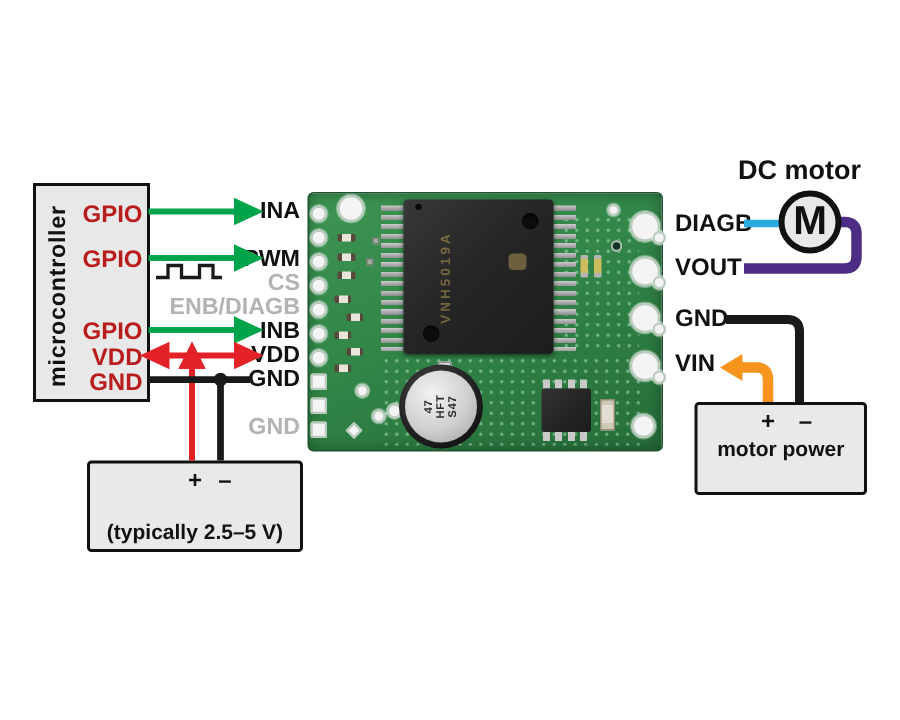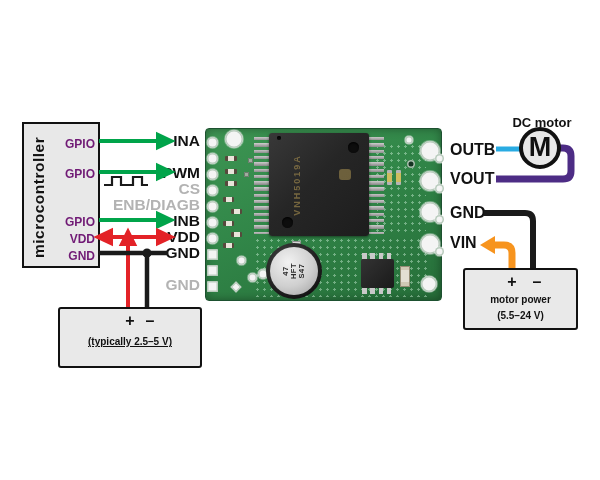--- a/index.html
+++ b/index.html
@@ -9,27 +9,27 @@
   .lbl{position:absolute;font-weight:bold;color:#111;white-space:nowrap;}
   .pinL{height:18px;line-height:18px;font-size:15.5px;width:140px;left:60px;text-align:right;}
   .pinL.dim{color:#b3b3b3;}
   .pinR{height:20px;line-height:20px;font-size:16px;left:450px;text-align:left;}
   
   .mcu{left:22px;top:122px;width:78px;height:146px;background:#e8e8e8;border:2.5px solid #111;box-sizing:border-box;z-index:2;}
   .mcu-title{position:absolute;left:6px;top:10px;height:126px;width:20px;
              writing-mode:vertical-rl;transform:rotate(180deg);
              font-weight:bold;font-size:15.5px;color:#111;text-align:center;letter-spacing:.5px;}
   .mcu-pin{position:absolute;right:3px;width:60px;height:18px;line-height:18px;
-           font-weight:bold;font-size:12px;color:#701a75;text-align:right;}
+           font-weight:bold;font-size:16px;color:#b91c1c;text-align:right;}
   
   .pbox{background:#e9e9e9;border:2.5px solid #111;box-sizing:border-box;border-radius:3px;z-index:2;}
   .pbox .sign{position:absolute;top:3px;width:18px;height:17px;line-height:17px;
               font-weight:bold;font-size:16px;color:#111;text-align:center;}
   .pbox .line{position:absolute;left:0;width:100%;height:17px;line-height:17px;
-              font-weight:bold;font-size:10px;color:#111;text-align:center;}
+              font-weight:bold;font-size:14px;color:#111;text-align:center;}
   
   .motor-circle{left:519px;top:127px;width:42px;height:42px;border-radius:50%;
                 background:#e8e8e8;border:4px solid #111;box-sizing:border-box;z-index:6;}
   .motor-m{position:absolute;left:0;top:0;width:34px;height:34px;line-height:33px;text-align:center;
            font-weight:bold;font-size:27px;color:#111;}
   
   .pcb{left:205px;top:128px;width:237px;height:173px;border-radius:4px;z-index:3;
        background:linear-gradient(155deg,#3d9553 0%,#318648 45%,#266e39 100%);
        border:1px solid #1d5130;box-sizing:border-box;box-shadow:inset 0 0 10px rgba(0,0,0,.35);}
   .pcb .dots{position:absolute;background-image:radial-gradient(circle,rgba(225,255,235,.40) 1px,transparent 1.4px);
@@ -60,21 +60,21 @@
   .led{position:absolute;width:5px;height:15px;border-radius:1px;
        background:linear-gradient(180deg,#b5b5b5 0 3px,#cdbd5f 3px 12px,#b5b5b5 12px);}
   .tanc{position:absolute;left:194px;top:137px;width:10px;height:21px;border-radius:1px;
         background:linear-gradient(180deg,#cfc8b4 0 4px,#e3ded2 4px 16px,#cfc8b4 16px);box-shadow:inset 0 0 0 1px #948c74;}
   .diamond{position:absolute;left:26px;top:154px;width:8px;height:8px;background:#f4f4f4;transform:rotate(45deg);
            box-shadow:inset 0 0 0 1.5px #b9cbbd;}
   .pad{position:absolute;background:#d6d6d6;border-radius:1px;box-shadow:inset 0 0 0 1px #8f8f8f;}
   .via-dark{position:absolute;left:201px;top:31px;width:8px;height:8px;border-radius:50%;
             background:#153322;box-shadow:inset 0 0 0 1.5px #a9c3ae;}
   svg.wires{position:absolute;left:0;top:0;z-index:5;}
-  .dcm-label{left:492px;top:113px;width:100px;text-align:center;font-size:13px;height:20px;line-height:20px;}
+  .dcm-label{left:492px;top:103px;width:100px;text-align:left;font-size:18px;height:20px;line-height:20px;}
 </style>
 </head>
 <body>
 
 <div class="canvas">
 
   <div class="abs mcu">
     <div class="mcu-title">microcontroller</div>
     <div class="mcu-pin" style="top:11px;">GPIO</div>
     <div class="mcu-pin" style="top:41px;">GPIO</div>
@@ -85,41 +85,40 @@
 
   <div class="lbl pinL" style="top:132px;">INA</div>
   <div class="lbl pinL" style="top:164px;">PWM</div>
   <div class="lbl pinL dim" style="top:180px;">CS</div>
   <div class="lbl pinL dim" style="top:196px;">ENB/DIAGB</div>
   <div class="lbl pinL" style="top:212px;">INB</div>
   <div class="lbl pinL" style="top:228px;">VDD</div>
   <div class="lbl pinL" style="top:244px;">GND</div>
   <div class="lbl pinL dim" style="top:276px;">GND</div>
 
-  <div class="lbl pinR" style="top:140px;">OUTB</div>
+  <div class="lbl pinR" style="top:140px;">DIAGB</div>
   <div class="lbl pinR" style="top:169px;">VOUT</div>
   <div class="lbl pinR" style="top:203px;">GND</div>
   <div class="lbl pinR" style="top:233px;">VIN</div>
 
   <div class="lbl dcm-label">DC motor</div>
   <div class="abs motor-circle">
     <div class="motor-m">M</div>
   </div>
 
   <div class="abs pbox" style="left:58px;top:307px;width:144px;height:61px;">
     <div class="sign" style="left:61px;">+</div>
     <div class="sign" style="left:81px;">–</div>
-    <div class="line" style="top:24px;text-decoration:underline;">(typically 2.5–5 V)</div>
+    <div class="line" style="top:37px;">(typically 2.5–5 V)</div>
   </div>
 
   <div class="abs pbox" style="left:463px;top:268px;width:115px;height:62px;">
     <div class="sign" style="left:38px;">+</div>
     <div class="sign" style="left:63px;">–</div>
     <div class="line" style="top:21px;">motor power</div>
-    <div class="line" style="top:37px;">(5.5–24 V)</div>
   </div>
 
   <div class="abs pcb">
     <div class="dots" style="left:48px;top:108px;width:176px;height:60px;"></div>
     <div class="dots" style="left:168px;top:14px;width:52px;height:92px;"></div>
 
     <div class="hole" style="left:19px;top:1px;width:18px;height:18px;"></div>
     <div class="hole" style="left:215px;top:147px;width:16px;height:16px;"></div>
 
     <div class="hole" style="left:1px;top:7.5px;width:11px;height:11px;"></div>

